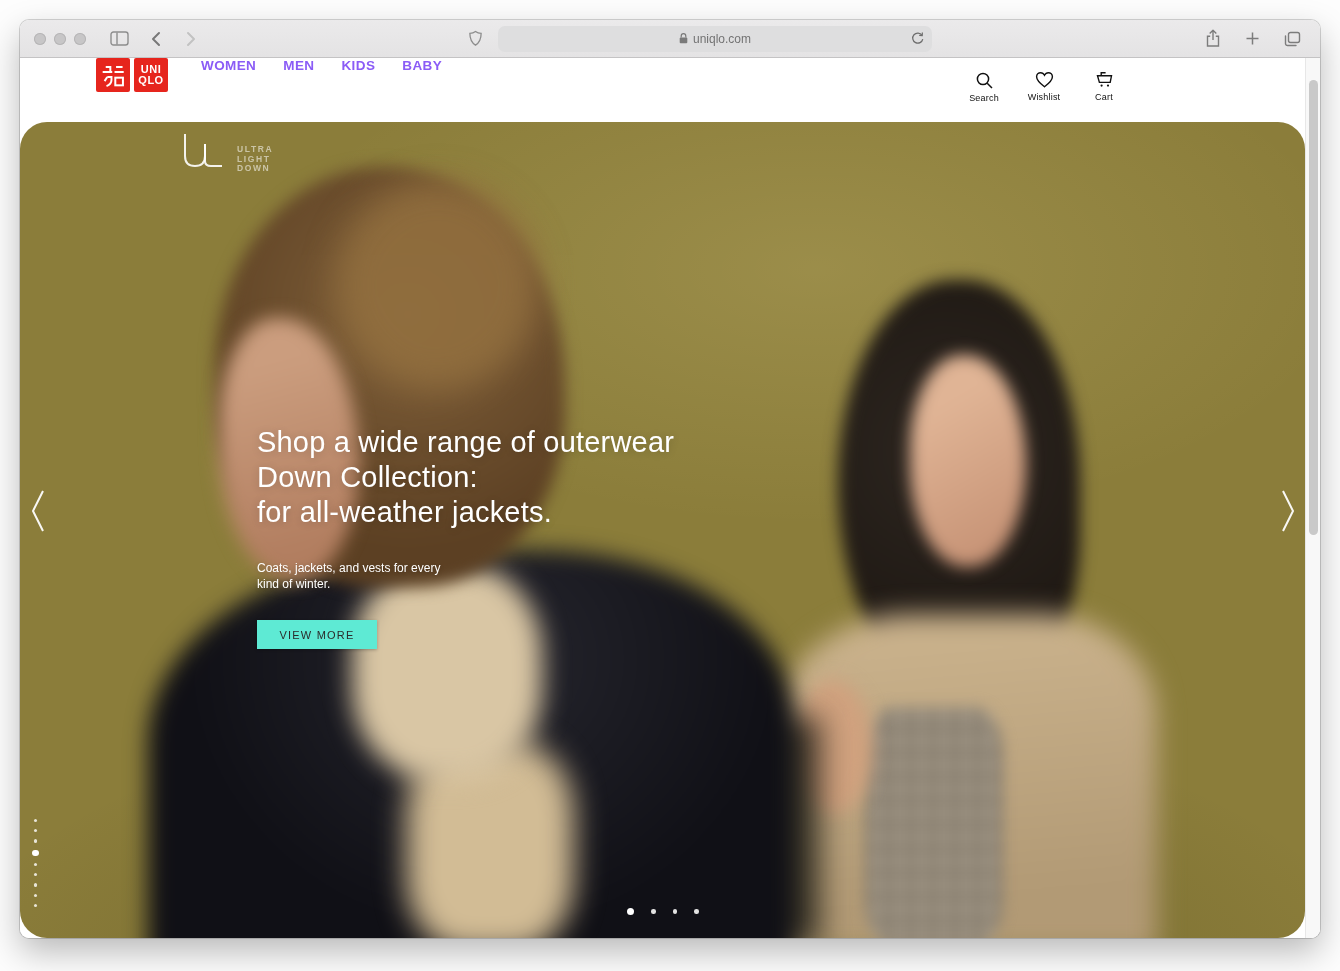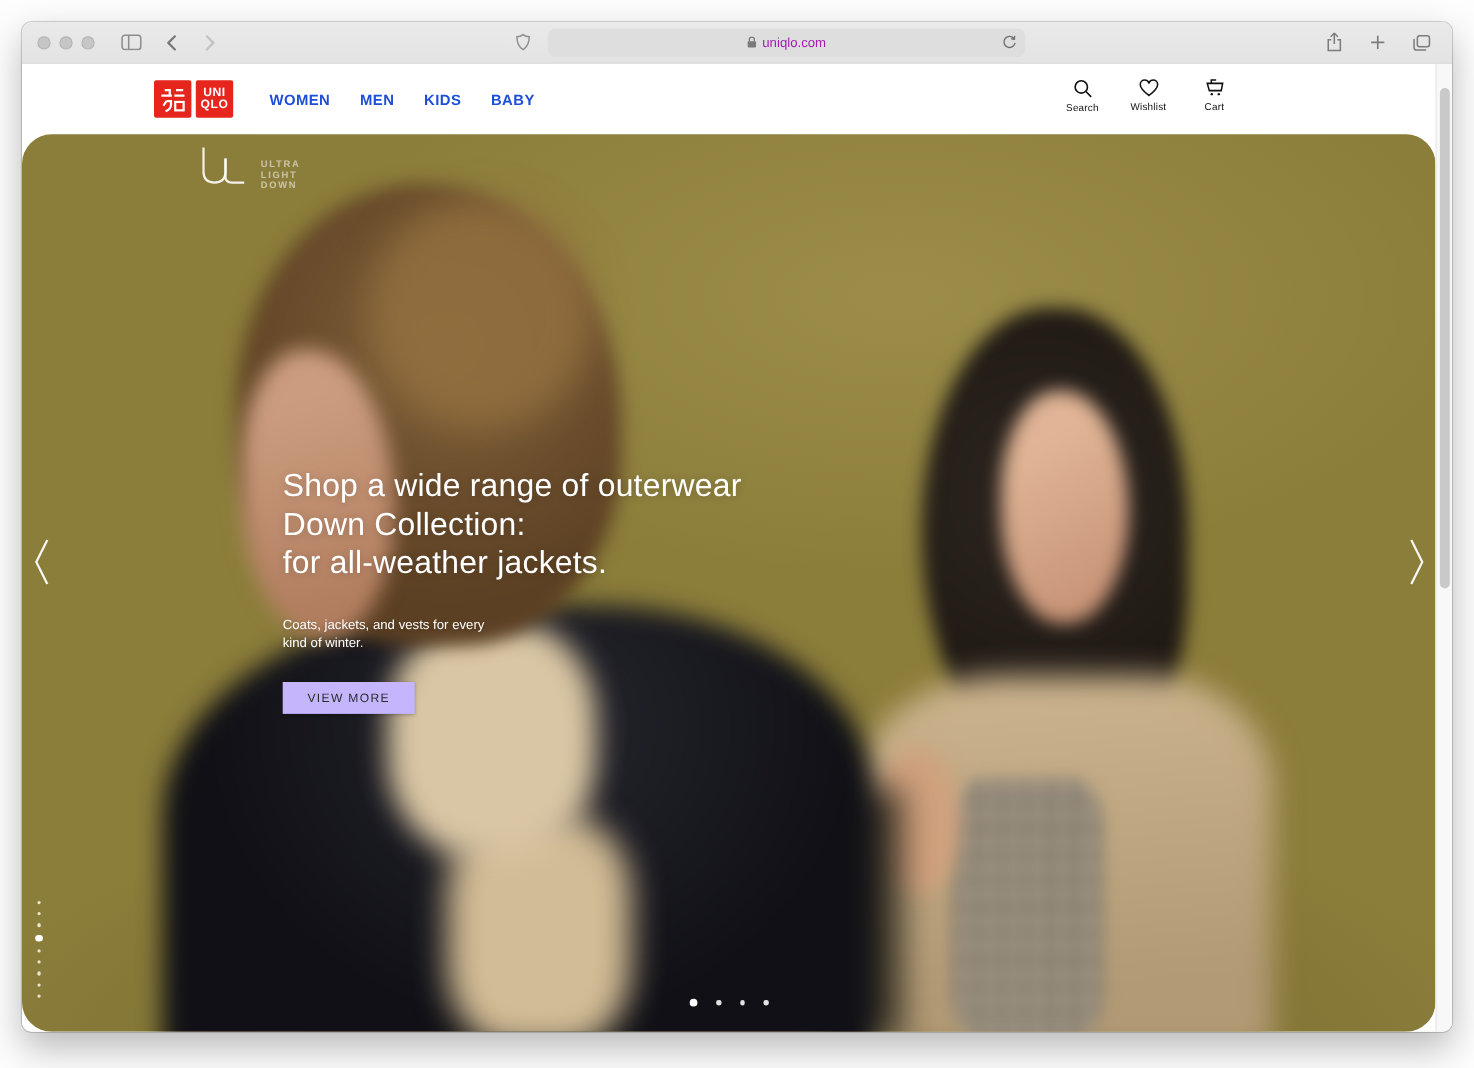--- a/index.html
+++ b/index.html
@@ -17,47 +17,47 @@
     display:flex; align-items:center; padding:0 14px; gap:10px;
   }
   .traffic { display:flex; gap:8px; margin-right:10px; }
   .light { width:12px; height:12px; border-radius:50%; background:#c7c6c7; box-shadow:inset 0 0 0 1px #b6b5b6; }
   .tb-btn { display:flex; align-items:center; justify-content:center; width:26px; height:26px; border-radius:5px; }
   .tb-btn svg { display:block; }
   .urlbar {
     flex:1; max-width:525px; height:26px; margin:0 auto;
     background:#dededf; border-radius:7px;
     display:flex; align-items:center; justify-content:center; position:relative;
-    color:#a21caf; font-size:12px;
+    color:#737373; font-size:12px;
   }
   .urlbar .lock { margin-right:5px; display:flex; }
   .urlbar .reload { position:absolute; right:7px; top:5px; }
   .tb-right { display:flex; gap:14px; margin-left:10px; }
 
   
   .content-area { position:relative; height:calc(100% - 38px); background:#fff; }
   .page { position:absolute; left:0; top:0; right:15px; bottom:0; display:flex; flex-direction:column; }
 
   
   .scrollbar { position:absolute; right:0; top:0; bottom:0; width:15px; background:#f8f8f8; border-left:1px solid #e7e7e7; }
   .scroll-thumb { position:absolute; left:3px; width:9px; top:22px; height:455px; border-radius:5px; background:#c9c9c9; }
 
   
   .site-header {
-    height:64px; background:#fff; display:flex; align-items:center;
-    padding-left:120px; flex:0 0 auto; position:relative;
+    height:64px; background:#fff; display:flex; align-items:flex-start;
+    padding-left:76px; flex:0 0 auto; position:relative;
   }
   .logo { display:flex; gap:4px; cursor:pointer; }
   .logo-sq {
     width:34px; height:34px; background:var(--brand-red,#e6251d); border-radius:2px;
     color:#fff; display:flex; flex-direction:column; align-items:center; justify-content:center;
     font-weight:bold; font-size:11px; line-height:11.5px; letter-spacing:.5px;
   }
   .nav { display:flex; gap:27px; margin-left:33px; }
-  .nav-item { font-size:13.5px; font-weight:bold; color:#1d4ed8; letter-spacing:.4px; cursor:pointer; }
+  .nav-item { font-size:13.5px; font-weight:bold; color:#8b5cf6; letter-spacing:.4px; cursor:pointer; }
   .header-actions { position:absolute; right:179px; top:13px; display:flex; gap:16px; }
   .action { display:flex; flex-direction:column; align-items:center; width:44px; cursor:pointer; }
   .action svg { display:block; }
   .action-label { font-size:9px; color:#111; margin-top:3px; letter-spacing:.2px; }
 
   
   .hero { position:relative; flex:1; background:var(--hero-bg,#8b7d3a); overflow:hidden;border-radius:27px; }
   .photo { position:absolute; inset:0; }
   .photo > div { position:absolute; }
   .bg-glow { inset:0; background:radial-gradient(ellipse 60% 45% at 62% 18%, rgba(255,240,170,.14), rgba(0,0,0,0) 70%),
@@ -95,21 +95,21 @@
   .woman-hand { left:774px; top:558px; width:78px; height:135px; background:#d0a17e; border-radius:50%; filter:blur(9px); }
 
   
   .ul-logo { position:absolute; left:160px; top:10px; display:flex; align-items:flex-start; z-index:6; }
   .ul-text { margin-left:5px; margin-top:13px; font-size:8.5px; line-height:9.5px; letter-spacing:1.6px;
              color:rgba(255,255,255,.55); font-weight:bold; }
   .hero-copy { position:absolute; left:237px; top:303px; z-index:6; color:#fff; }
   .hero-heading { font-size:29px; line-height:35px; font-weight:400; letter-spacing:.2px; text-shadow:0 1px 8px rgba(0,0,0,.18); }
   .hero-sub { margin-top:31px; font-size:12px; line-height:15.5px; text-shadow:0 1px 4px rgba(0,0,0,.2); }
   .cta {
-    margin-top:28px; width:120px; height:29px; background:#c4b5fd; border:none;
+    margin-top:28px; width:120px; height:29px; background:#5eead4; border:none;
     font-family:inherit; font-size:11px; letter-spacing:1.2px; color:#2b2b2b;
     display:flex; align-items:center; justify-content:center; cursor:pointer;
     box-shadow:0 1px 3px rgba(0,0,0,.25);
   }
   .arrow { position:absolute; top:363px; z-index:7; width:24px; height:52px; display:flex; align-items:center; justify-content:center; cursor:pointer; }
   .arrow-left { left:6px; } .arrow-right { right:5px; }
   .carousel-dots { position:absolute; left:50%; transform:translateX(-50%); bottom:23px; z-index:7; display:flex; align-items:center; gap:17px; }
   .carousel-dot { width:4.5px; height:4.5px; border-radius:50%; background:rgba(255,255,255,.88); cursor:pointer; }
   .carousel-dot.active { width:7.5px; height:7.5px; background:#fff; }
   .section-dots { position:absolute; left:12px; top:697px; z-index:7; display:flex; flex-direction:column; align-items:center; gap:7px; }

